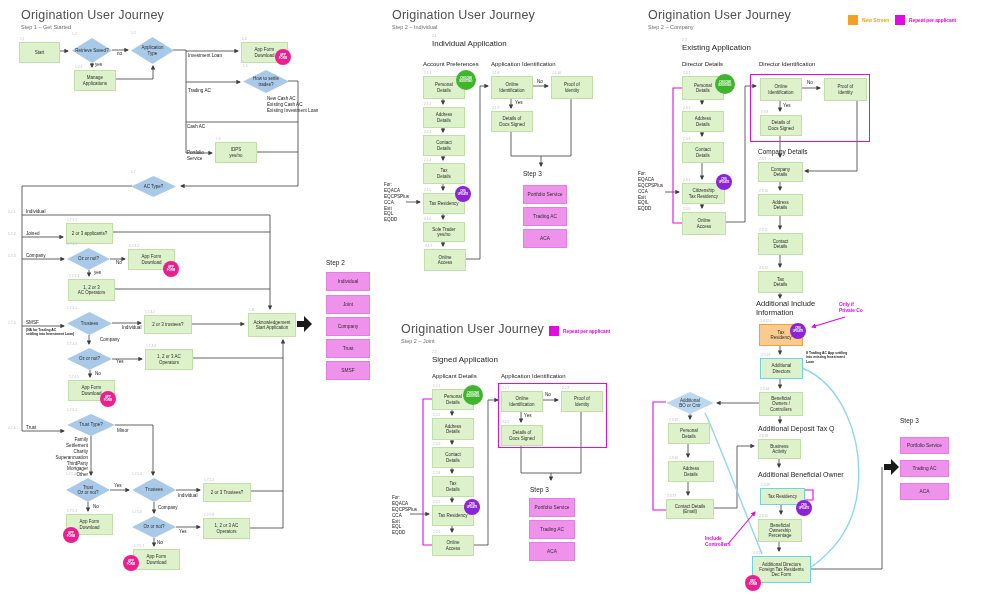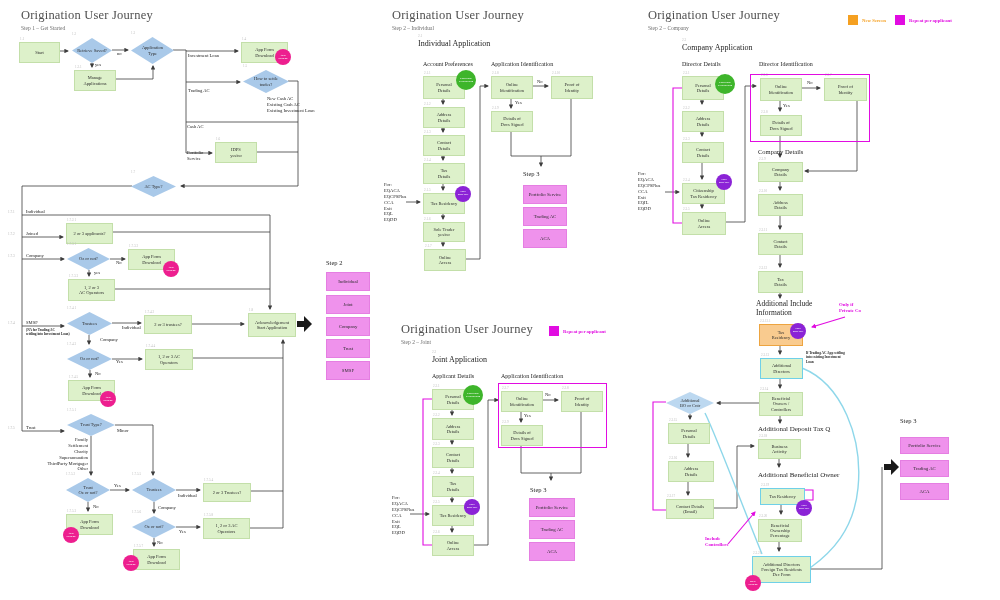--- a/index.html
+++ b/index.html
@@ -1,16 +1,16 @@
 <!DOCTYPE html>
 <html><head>
 <meta charset="utf-8">
 <style>
   html,body{margin:0;padding:0;background:#fff}
-  #diagram{position:relative;width:1000px;height:600px;background:#fff;font-family:Liberation Serif, serif;overflow:hidden}
+  #diagram{position:relative;width:1000px;height:600px;background:#fff;font-family:Liberation Sans, sans-serif;overflow:hidden}
   #edges{position:absolute;left:0;top:0;z-index:1}
   .e{fill:none;stroke:#3d3d3d;stroke-width:0.8}
   .mg{fill:none;stroke:#e10ce1;stroke-width:1.1}
   .cy{fill:none;stroke:#8ed7ea;stroke-width:1.4}
   .big{fill:#1a1a1a;stroke:none}
   .title{position:absolute;z-index:2;color:#4f4f4f}
   .title .t{display:block;font-size:12.5px;letter-spacing:.2px}
   .title .s{display:block;font-size:5.5px;color:#6e6e6e;margin-top:1.5px}
   .heading{position:absolute;z-index:2;color:#1e1e1e;white-space:pre-line;line-height:1.15}
   .heading .num{display:block;font-size:3.4px;color:#bcbcbc;font-weight:normal}
@@ -168,29 +168,29 @@
       <span class="s">Step 2 – Individual</span>
     </div>
     <div class="title" style="left: 401px; top: 322px;">
       <span class="t">Origination User Journey</span>
       <span class="s">Step 2 – Joint</span>
     </div>
     <div class="title" style="left: 648px; top: 8px;">
       <span class="t">Origination User Journey</span>
       <span class="s">Step 2 – Company</span>
     </div>
-    <div class="heading" style="left: 418px; top: 35px; font-size: 8px;"><span class="num">2.1</span><span>Individual Application</span></div>
+    <div class="heading" style="left: 432px; top: 35px; font-size: 8px;"><span class="num">2.1</span><span>Individual Application</span></div>
     <div class="heading" style="left: 423px; top: 61px; font-size: 6px;"><span>Account Preferences</span></div>
     <div class="heading" style="left: 491px; top: 61px; font-size: 6px;"><span>Application Identification</span></div>
     <div class="heading" style="left: 523px; top: 170px; font-size: 6.5px;"><span>Step 3</span></div>
-    <div class="heading" style="left: 432px; top: 351px; font-size: 8px;"><span class="num">2.2</span><span>Joint Application</span></div>
+    <div class="heading" style="left: 432px; top: 351px; font-size: 8px;"><span class="num">2.2</span><span>Signed Application</span></div>
     <div class="heading" style="left: 432px; top: 373px; font-size: 6px;"><span>Applicant Details</span></div>
     <div class="heading" style="left: 501px; top: 373px; font-size: 6px;"><span>Application Identification</span></div>
     <div class="heading" style="left: 530px; top: 486px; font-size: 6.5px;"><span>Step 3</span></div>
-    <div class="heading" style="left: 682px; top: 39px; font-size: 8px;"><span class="num">2.3</span><span>Company Application</span></div>
+    <div class="heading" style="left: 682px; top: 39px; font-size: 8px;"><span class="num">2.3</span><span>Existing Application</span></div>
     <div class="heading" style="left: 682px; top: 61px; font-size: 6px;"><span>Director Details</span></div>
     <div class="heading" style="left: 759px; top: 61px; font-size: 6px;"><span>Director Identification</span></div>
     <div class="heading" style="left: 758px; top: 148px; font-size: 6.5px;"><span>Company Details</span></div>
     <div class="heading" style="left: 756px; top: 300px; font-size: 7.5px;"><span>Additional Include
 Information</span></div>
     <div class="heading" style="left: 758px; top: 425px; font-size: 7px;"><span>Additional  Deposit Tax Q</span></div>
     <div class="heading" style="left: 758px; top: 471px; font-size: 7px;"><span>Additional Beneficial Owner</span></div>
     <div class="heading" style="left: 326px; top: 259px; font-size: 6.5px;"><span>Step 2</span></div>
     <div class="heading" style="left: 900px; top: 417px; font-size: 6.5px;"><span>Step 3</span></div>
     <div class="node g" style="left: 19px; top: 42px; width: 39px; height: 19px;">

